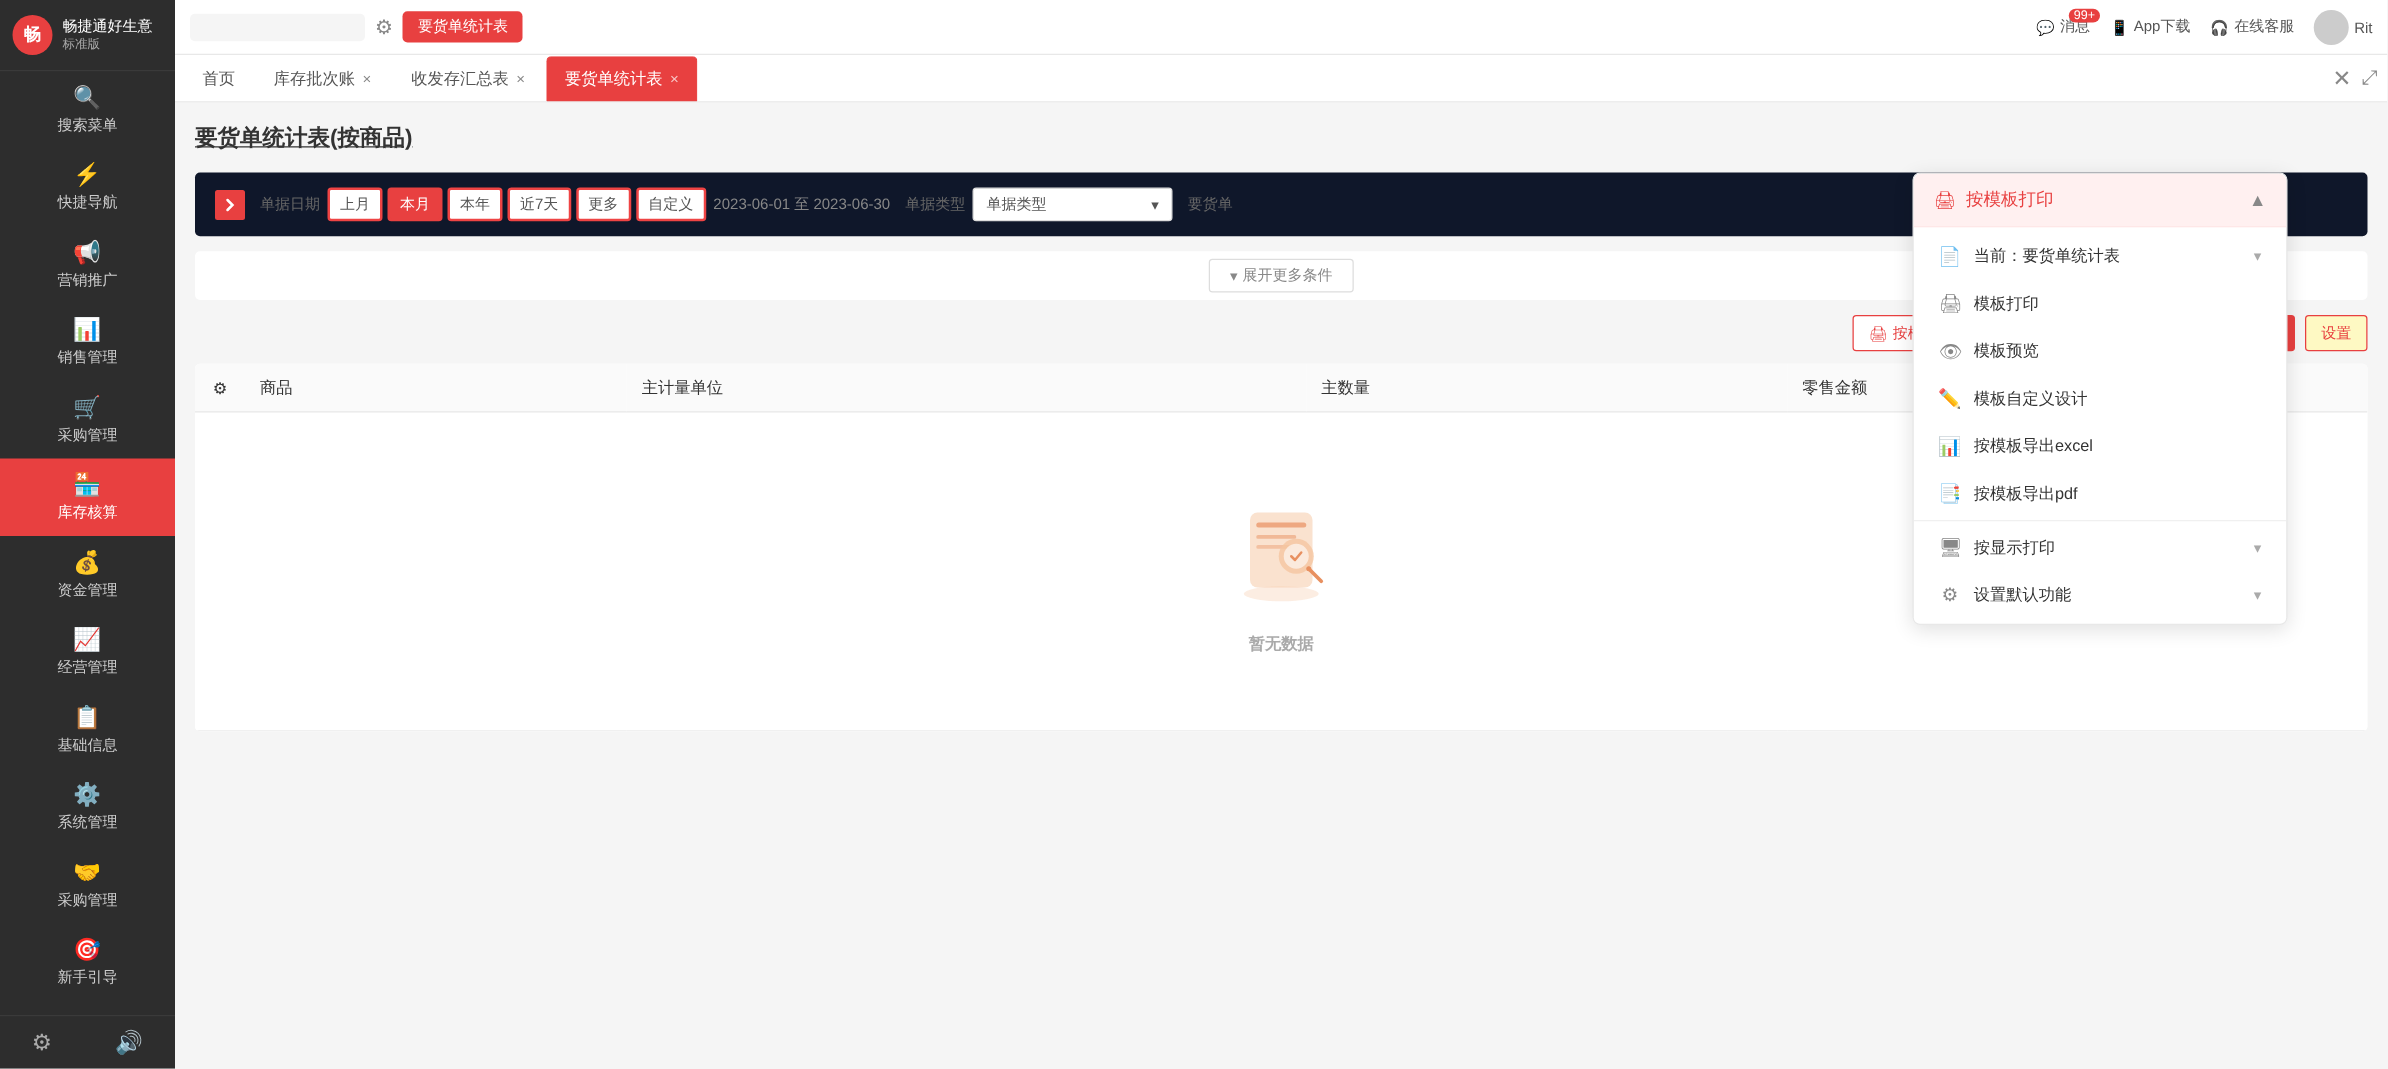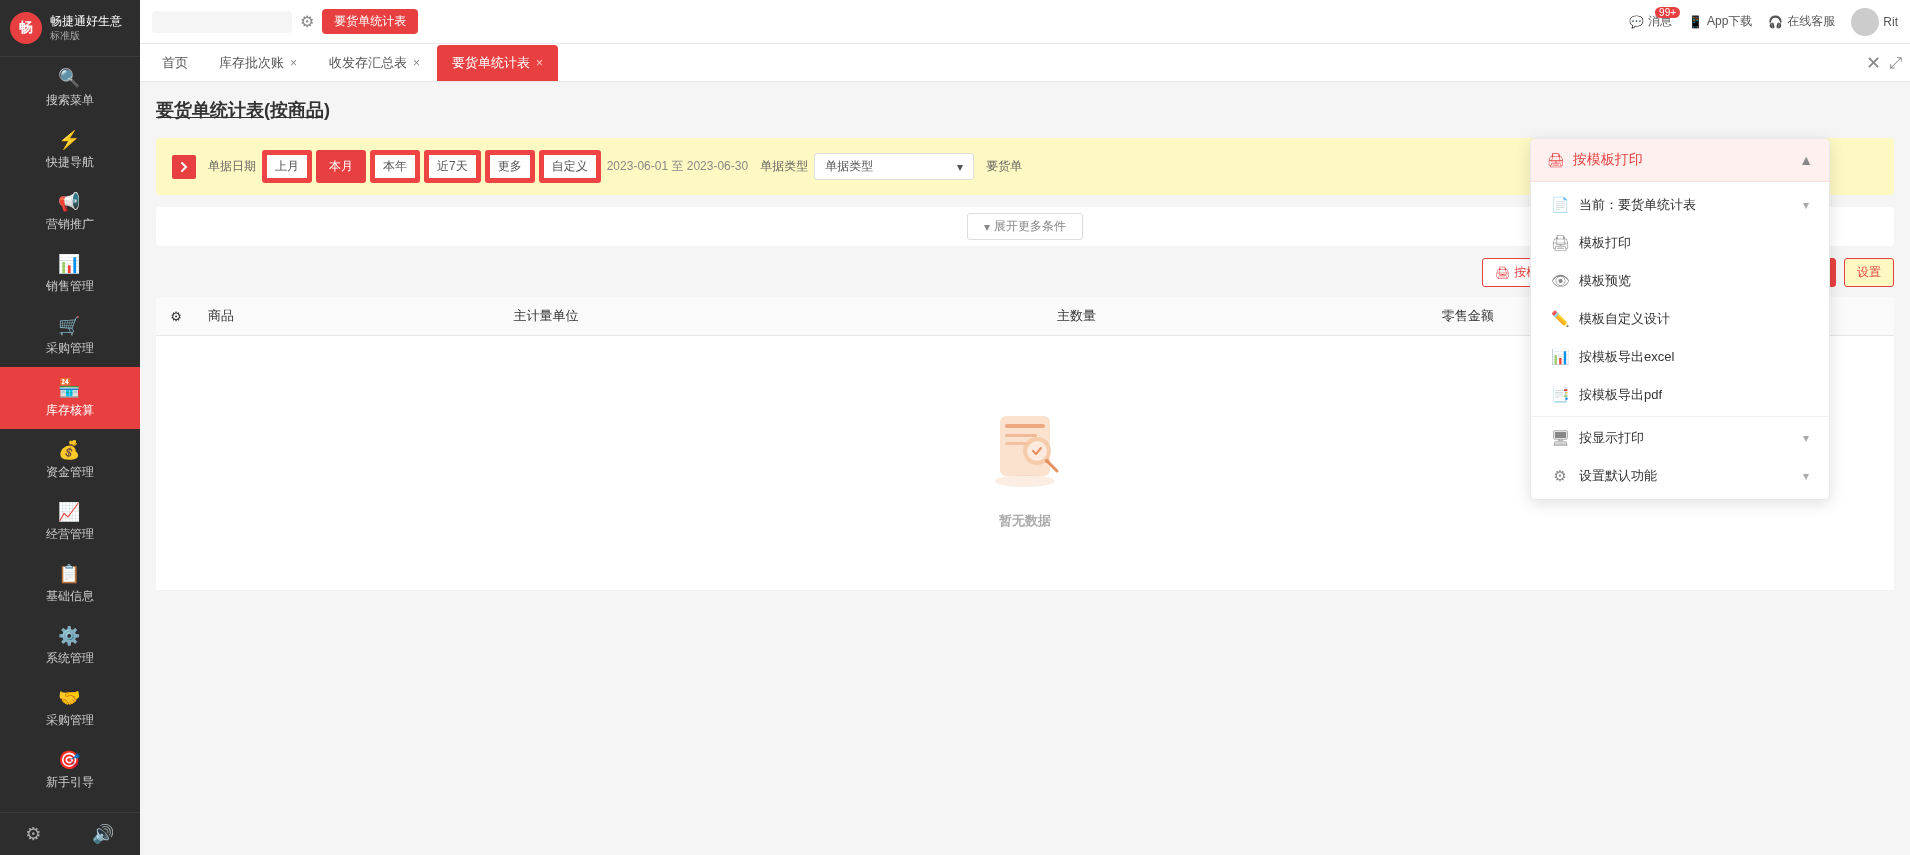--- a/index.html
+++ b/index.html
@@ -212,21 +212,21 @@
     .page-title {
       font-size: 18px;
       font-weight: bold;
       color: #333;
       margin-bottom: 16px;
       text-decoration: underline;
     }
 
     
     .filter-bar {
-      background: #fef9c3;
+      background: #0f172a;
       border-radius: 4px;
       padding: 12px 16px;
       margin-bottom: 12px;
       display: flex;
       align-items: center;
       gap: 12px;
       flex-wrap: wrap;
     }
     .filter-expand-btn {
       background: #e84040;
@@ -244,21 +244,21 @@
     }
     .filter-group {
       display: flex;
       align-items: center;
       gap: 6px;
     }
     .filter-label { color: #666; font-size: 12px; white-space: nowrap; }
     .filter-date-btns { display: flex; align-items: center; gap: 4px; }
     .filter-date-btn {
       padding: 3px 8px;
-      border: 5px solid #ef4444;
+      border: 2px solid #ef4444;
       border-radius: 3px;
       background: #fff;
       color: #555;
       font-size: 12px;
       cursor: pointer;
     }
     .filter-date-btn.active {
       background: #e84040;
       border-color: #e84040;
       color: white;

